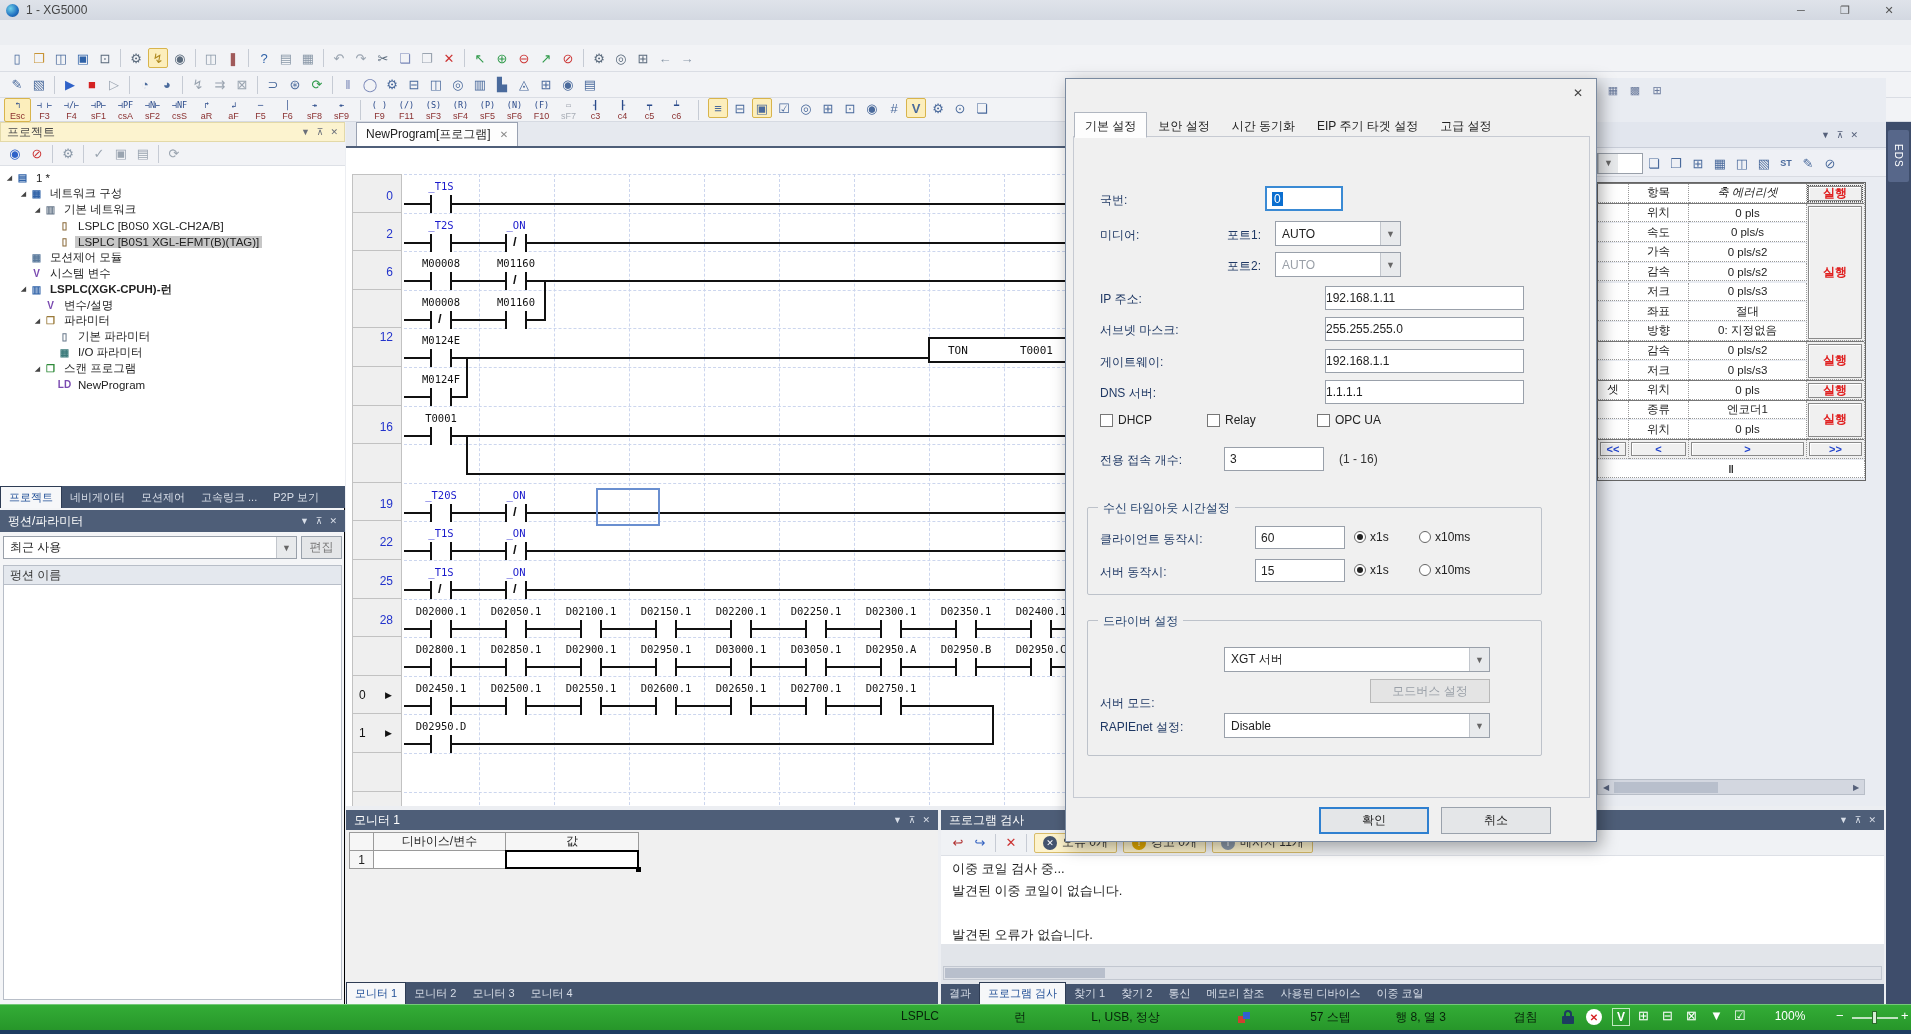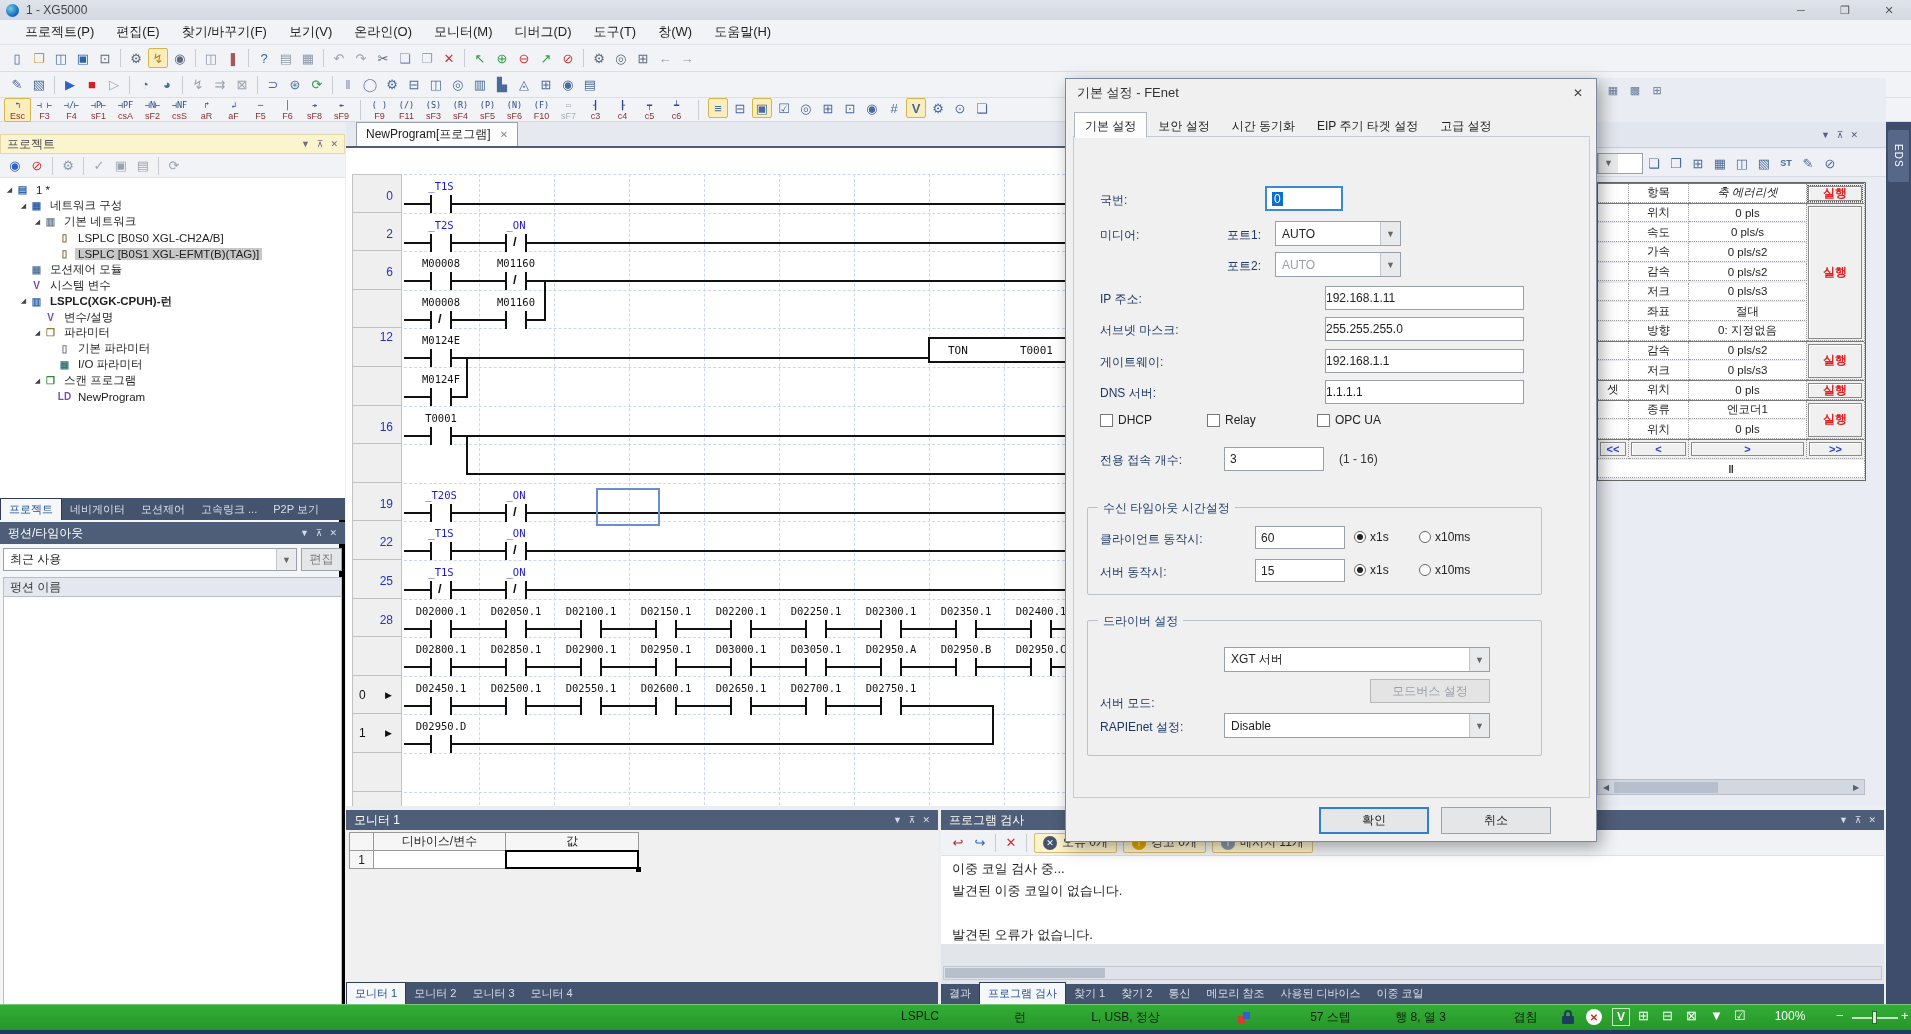--- a/index.html
+++ b/index.html
@@ -22,21 +22,21 @@
   .icon16.b { font-weight:bold; }
   .tbsep { width:1px; height:18px; background:#c6cbd4; margin:0 4px; }
   #shortcutbar { left:0; top:98px; width:1911px; height:24px; background:#f2f3f6; border-bottom:1px solid #d6dae2; display:flex; align-items:flex-start; padding-left:4px; }
   .sckey { width:27px; height:24px; display:flex; flex-direction:column; align-items:center; border:1px solid transparent; border-radius:2px; }
   .sckey.hl { background:#fceebc; border-color:#d8b44c; }
   .sckey .scg { font-family:"DejaVu Sans Mono",monospace; font-size:8.5px; color:#2a4a8a; height:12px; line-height:12px; white-space:nowrap; }
   .sckey .scl { font-size:9px; color:#8a3030; height:11px; line-height:10px; }
   .sckey.dis .scg,.sckey.dis .scl { color:#a8adb6; }
 
   
-  #leftpanel { left:0; top:134px; width:345px; height:882px; background:#f4f5f7; border-right:6px solid #000000; }
+  #leftpanel { left:0; top:122px; width:345px; height:882px; background:#f4f5f7; border-right:1px solid #000000; }
   #projhead { left:0; top:0; width:345px; height:20px; background:#fcf3cf; border:1px solid #e3d9a8; display:flex; align-items:center; padding:0 6px; font-size:12px; color:#4a4a4a; }
   .head-ctls { margin-left:auto; display:flex; gap:7px; font-size:9px; color:#6a6f7a; }
   #ptoolbar { left:0; top:20px; width:345px; height:24px; background:#f2f3f6; border-bottom:1px solid #dde0e6; display:flex; align-items:center; padding-left:4px; }
   #ptree { left:0; top:44px; width:345px; height:320px; background:#fff; overflow:hidden; }
   .titem { display:flex; align-items:center; height:15.9px; font-size:11.5px; color:#222; white-space:nowrap; }
   .texp { width:11px; font-size:7px; color:#444; text-align:center; }
   .ticon { width:15px; font-size:10px; font-weight:bold; text-align:center; margin-right:3px; }
   .tlabel { padding:0 3px; }
   .tlabel.b { font-weight:bold; }
   .titem.sel .tlabel { background:#c7c7c7; }
@@ -130,32 +130,20 @@
   <div id="titlebar" class="ab">
     <span id="appicon"></span>
     <span>1 - XG5000</span>
     <span style="margin-left:auto;display:flex;">
       <span class="wctl">─</span>
       <span class="wctl">❐</span>
       <span class="wctl">✕</span>
     </span>
   </div>
 
-  <div id="menubar" class="ab">
-      <div class="menu-item">프로젝트(P)</div>
-      <div class="menu-item">편집(E)</div>
-      <div class="menu-item">찾기/바꾸기(F)</div>
-      <div class="menu-item">보기(V)</div>
-      <div class="menu-item">온라인(O)</div>
-      <div class="menu-item">모니터(M)</div>
-      <div class="menu-item">디버그(D)</div>
-      <div class="menu-item">도구(T)</div>
-      <div class="menu-item">창(W)</div>
-      <div class="menu-item">도움말(H)</div>
-    </div>
   <div id="toolbar1" class="ab toolbar">
       <div class="icon16" style="color: rgb(74, 106, 156);">▯</div>
       <div class="icon16" style="color: rgb(200, 148, 54);">❐</div>
       <div class="icon16" style="color: rgb(74, 106, 156);">◫</div>
       <div class="icon16" style="color: rgb(47, 98, 168);">▣</div>
       <div class="icon16" style="color: rgb(90, 106, 124);">⊡</div>
       <div class="tbsep"></div>
       <div class="icon16" style="color: rgb(90, 106, 124);">⚙</div>
       <div class="icon16 hl" style="color: rgb(176, 138, 32);">↯</div>
       <div class="icon16" style="color: rgb(90, 106, 124);">◉</div>
@@ -430,21 +418,21 @@
         </div>
       </div>
     <div id="ptabs" class="ab dock-tabs" style="left:0;top:364px;width:345px;height:22px;">
         <div class="dock-tab active">프로젝트</div>
         <div class="dock-tab">네비게이터</div>
         <div class="dock-tab">모션제어</div>
         <div class="dock-tab">고속링크 ...</div>
         <div class="dock-tab">P2P 보기</div>
       </div>
     <div class="ab dock-head" style="left:0;top:388px;width:345px;height:22px;">
-      <span>펑션/타임아웃</span>
+      <span>펑션/파라미터</span>
       <span class="head-ctls">
         <span>▼</span>
         <span>⊼</span>
         <span>✕</span>
       </span>
     </div>
     <div class="ab dd" style="left:3px;top:414px;width:294px;height:23px;">
       <span class="ddt">최근 사용</span>
       <span class="dda">▼</span>
     </div>
@@ -942,23 +930,20 @@
       <div class="sico" style="left: 1710px;">▼</div>
       <div class="sico" style="left: 1734px;">☑</div>
       <div class="stxt" style="left: 1768px; width: 44px; color: rgb(255, 255, 255);">100%</div>
       <div class="sico" style="left: 1836px;">−</div>
       <div class="ab" style="left: 1852px; top: 12px; width: 46px; height: 2px; background: rgba(255, 255, 255, 0.7);"></div>
       <div class="ab" style="left: 1872px; top: 6px; width: 5px; height: 13px; background: rgb(216, 236, 216); border: 1px solid rgb(42, 106, 42);"></div>
       <div class="sico" style="left: 1901px;">+</div>
     </div>
 
   <div id="dialog" class="ab">
-    <div id="dlgtitle" class="ab">
-        <span>기본 설정 - FEnet</span>
-      </div>
     <div id="dlgclose" class="ab">✕</div>
     <div id="dlgTabs" class="ab">
         <div class="dtab active">기본 설정</div>
         <div class="dtab">보안 설정</div>
         <div class="dtab">시간 동기화</div>
         <div class="dtab">EIP 주기 타겟 설정</div>
         <div class="dtab">고급 설정</div>
       </div>
     <div id="dlgpage" class="ab">
 

